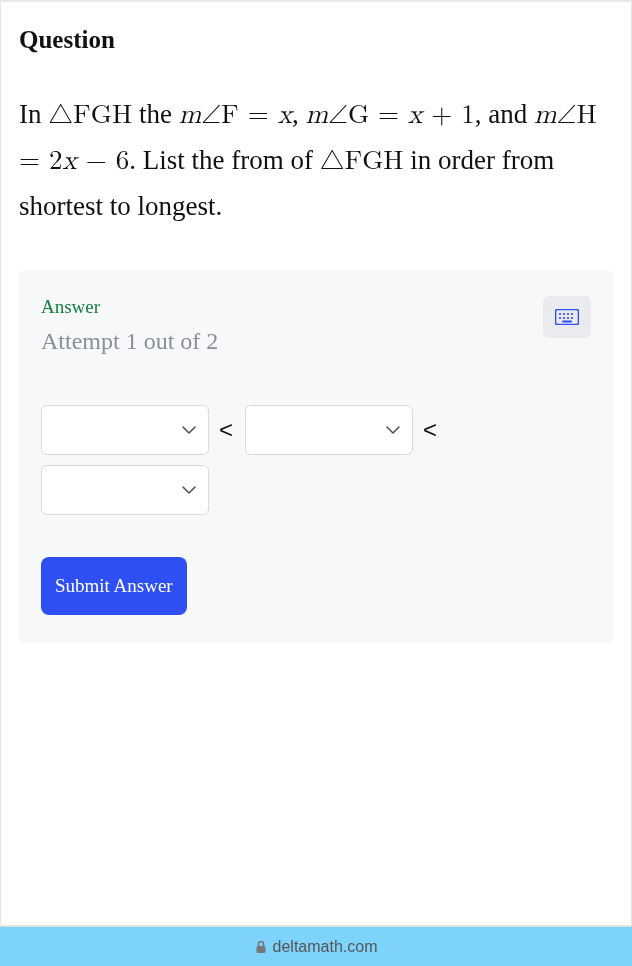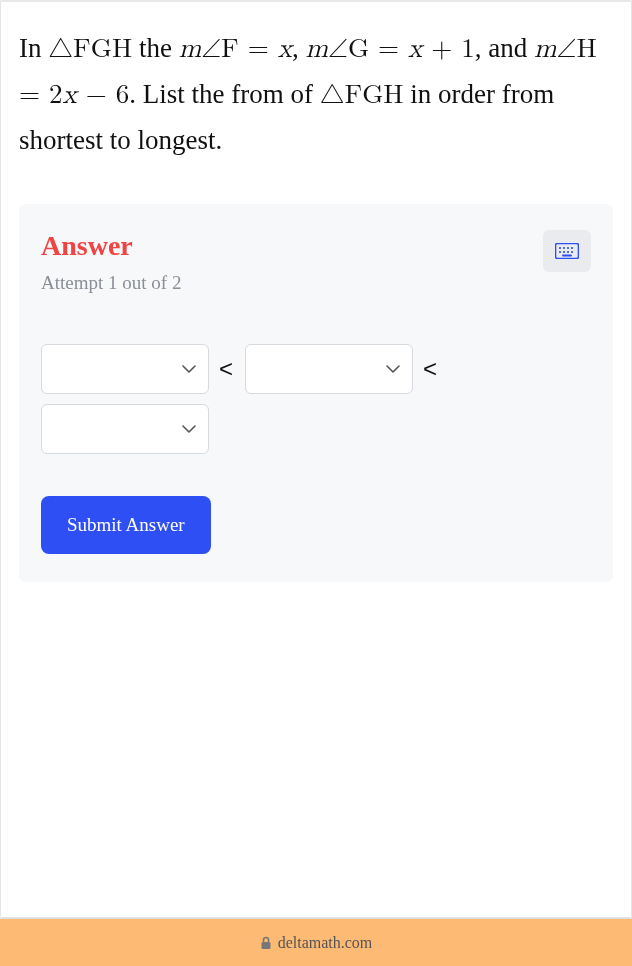--- a/index.html
+++ b/index.html
@@ -57,27 +57,27 @@
       background: #f7f8fa;
       border-radius: 6px;
       padding: 26px 22px 28px 22px;
     }
     .answer-header {
       display: flex;
       justify-content: space-between;
       align-items: flex-start;
     }
     .answer-title {
-      font-weight: 700;
-      font-size: 28px;
-      color: #ef4444;
+      font-weight: 400;
+      font-size: 19px;
+      color: #15803d;
     }
     .attempt-text {
       color: #8a8e95;
-      font-size: 19px;
+      font-size: 24px;
       margin-top: 10px;
       font-family: Georgia, serif;
     }
     .keyboard-btn {
       width: 48px;
       height: 42px;
       background: #e9ebef;
       border: none;
       border-radius: 6px;
       display: flex;
@@ -109,47 +109,48 @@
       font-family: Arial, sans-serif;
       color: #111;
       padding: 0 4px 0 2px;
     }
     .submit-btn {
       margin-top: 42px;
       background: #2d4ff3;
       color: #fff;
       border: none;
       border-radius: 8px;
-      padding: 18px 26px;
+      padding: 18px 14px;
       font-size: 19px;
       font-family: Georgia, serif;
       cursor: pointer;
     }
     .bottom-bar {
-      height: 48px;
-      background: #fdba74;
+      height: 40px;
+      background: #7dd3fc;
       border-top: 1px solid #ddd;
       display: flex;
       align-items: center;
       justify-content: center;
       gap: 6px;
-      font-family: Liberation Serif, serif;
+      font-family: Liberation Sans, sans-serif;
       font-size: 16px;
       color: #555;
     }
     .lock-icon {
       width: 12px;
       height: 14px;
       display: inline-block;
     }
   </style>
 </head>
 <body>
 
 <div class="content-wrapper">
+  <div class="question-heading">Question</div>
 
   <div class="problem-text">
     <span>In </span><span class="math"><span class="triangle">△</span><span class="mathop">FGH</span></span><span> the </span><span class="math">m<span class="angle">∠</span><span class="mathop">F</span> <span class="mathop">=</span> <span>x</span></span>,
     <span class="math">m<span class="angle">∠</span><span class="mathop">G</span> <span class="mathop">=</span> <span><span>x</span> <span class="mathop">+ 1</span></span></span><span>, and</span>
     <span class="math">m<span class="angle">∠</span><span class="mathop">H</span> <span class="mathop">=</span> <span><span class="mathop">2</span>x <span class="mathop">− 6</span></span></span><span>. List the from of </span><span class="math"><span class="triangle">△</span><span class="mathop">FGH</span></span><span> in order from shortest to longest.</span>
   </div>
 
   <div class="answer-card">
     <div class="answer-header">
       <div>

